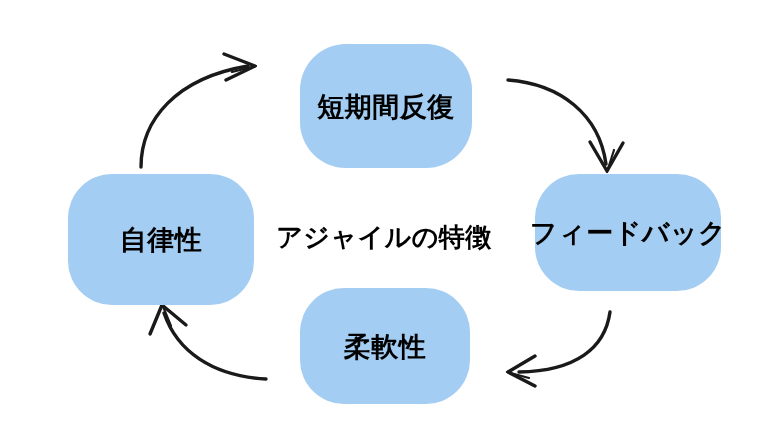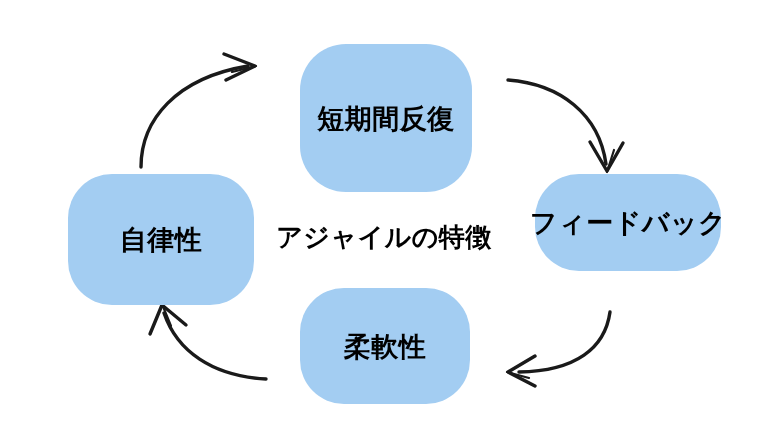--- a/index.html
+++ b/index.html
@@ -42,27 +42,27 @@
     font-size: 27px;
     letter-spacing: 0.5px;
     line-height: 1;
     white-space: nowrap;
     text-align: center;
   }
   #node-top {
     left: 300px;
     top: 44px;
     width: 172px;
-    height: 148px;
+    height: 124px;
   }
   #node-right {
     left: 535px;
     top: 174px;
     width: 186px;
-    height: 97px;
+    height: 117px;
     border-radius: 44px;
   }
   #node-bottom {
     left: 300px;
     top: 288px;
     width: 170px;
     height: 116px;
     border-radius: 44px;
   }
   #node-left {

